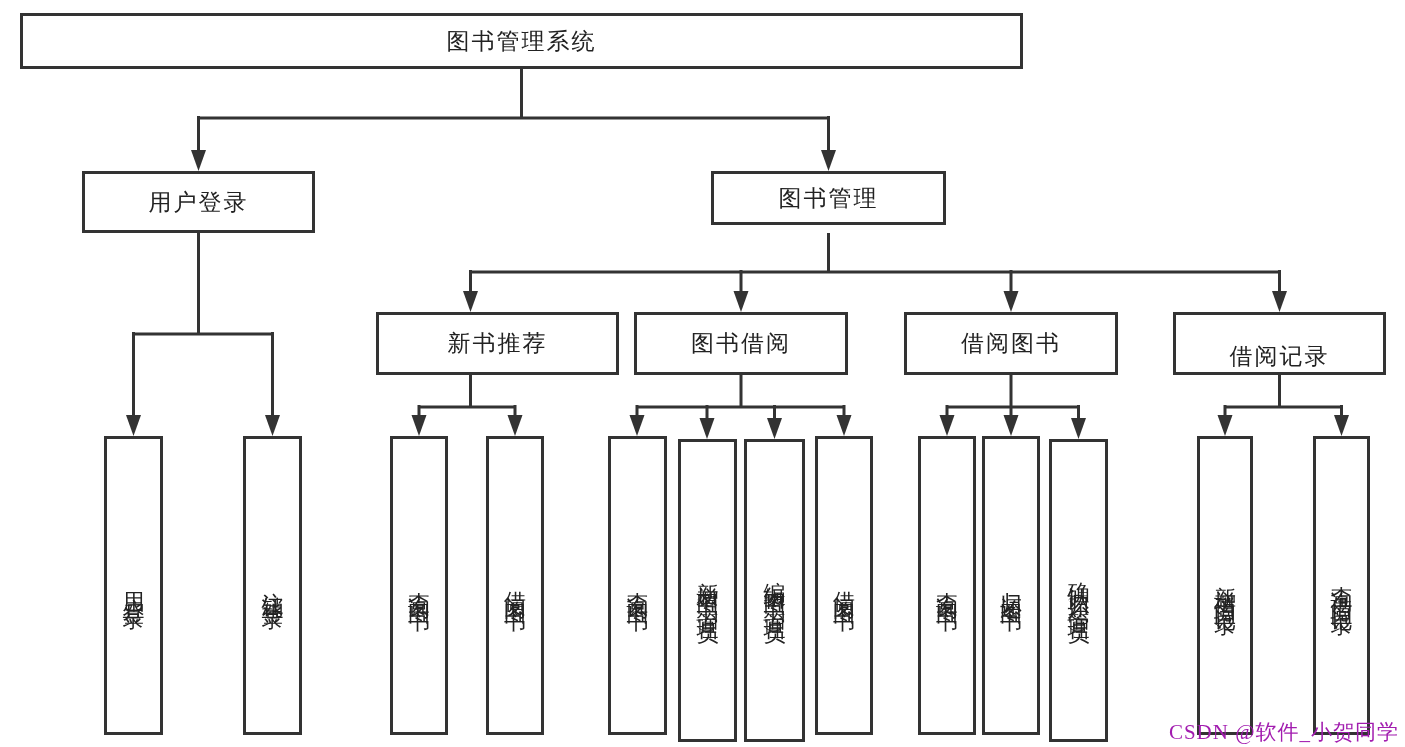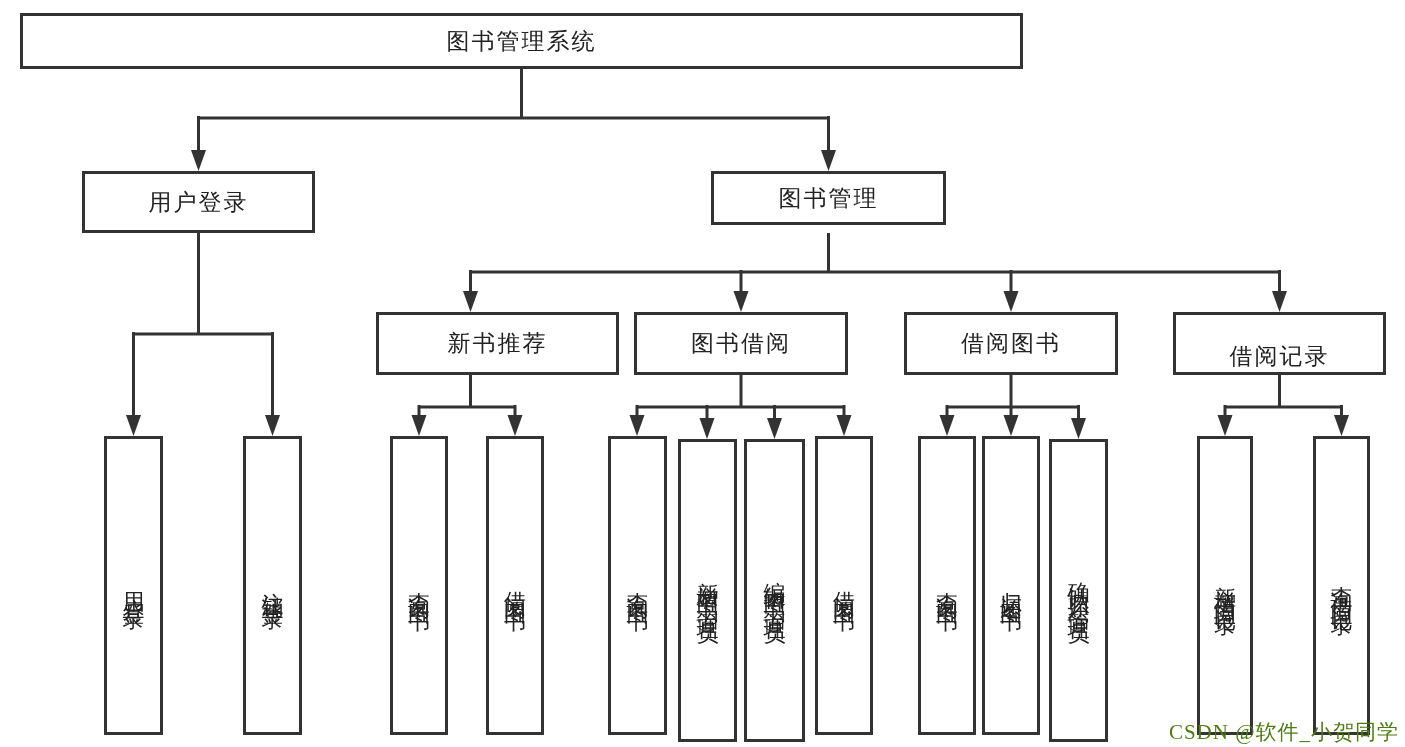--- a/index.html
+++ b/index.html
@@ -40,21 +40,21 @@
     letter-spacing: 6px;
     line-height: 1.0;
     text-align: center;
   }
   .watermark {
     position: absolute;
     right: 6px;
     bottom: 1px;
     z-index: 3;
     font-size: 21px;
-    color: #4d7c0f;
+    color: #a21caf;
     letter-spacing: 1px;
     white-space: nowrap;
   }
 </style>
 </head>
 <body>
 
 <div class="canvas">
 
   <svg class="connectors" viewBox="0 0 1405 747" xmlns="http://www.w3.org/2000/svg">

